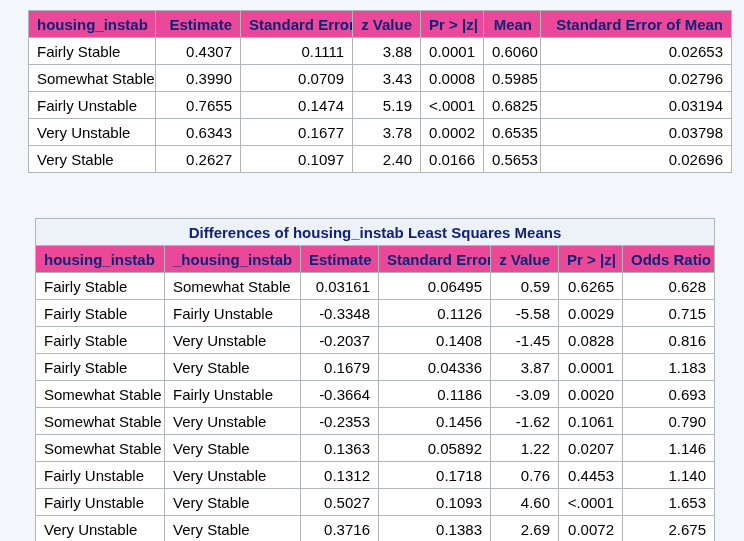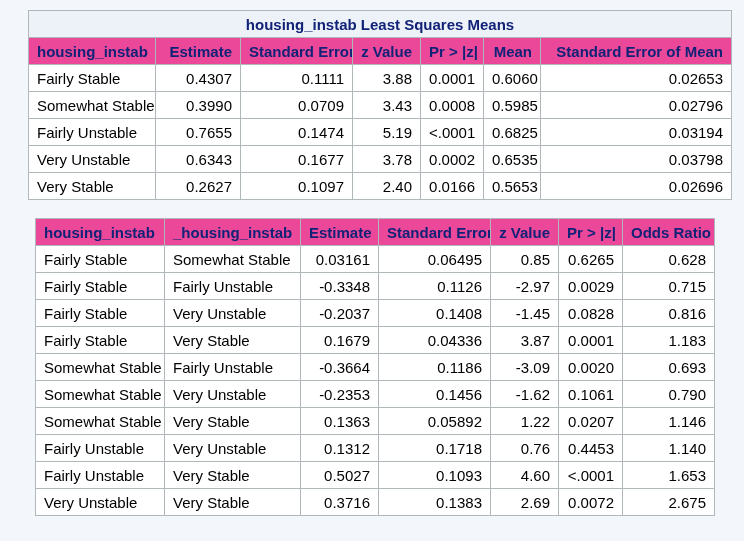--- a/index.html
+++ b/index.html
@@ -72,23 +72,20 @@
       <col style="width:127px">
       <col style="width:85px">
       <col style="width:112px">
       <col style="width:68px">
       <col style="width:63px">
       <col style="width:57px">
       <col style="width:191px">
     </colgroup>
     <thead>
         <tr>
-          <th colspan="7" class="title-cell">housing_instab Least Squares Means</th>
-        </tr>
-        <tr>
           <th class="colhead align-left">housing_instab</th>
           <th class="colhead align-right">Estimate</th>
           <th class="colhead align-right">Standard Error</th>
           <th class="colhead align-right">z Value</th>
           <th class="colhead align-right">Pr &gt; |z|</th>
           <th class="colhead align-right">Mean</th>
           <th class="colhead align-right">Standard Error of Mean</th>
         </tr>
       </thead>
     <tbody>
@@ -145,45 +142,48 @@
       <col style="width:129px">
       <col style="width:136px">
       <col style="width:78px">
       <col style="width:112px">
       <col style="width:68px">
       <col style="width:64px">
       <col style="width:92px">
     </colgroup>
     <thead>
         <tr>
+          <th colspan="7" class="title-cell">Differences of housing_instab Least Squares Means</th>
+        </tr>
+        <tr>
           <th class="colhead align-left">housing_instab</th>
           <th class="colhead align-left">_housing_instab</th>
           <th class="colhead align-right">Estimate</th>
           <th class="colhead align-right">Standard Error</th>
           <th class="colhead align-right">z Value</th>
           <th class="colhead align-right">Pr &gt; |z|</th>
           <th class="colhead align-right">Odds Ratio</th>
         </tr>
       </thead>
     <tbody>
         <tr>
           <td class="align-left">Fairly Stable</td>
           <td class="align-left">Somewhat Stable</td>
           <td class="align-right">0.03161</td>
           <td class="align-right">0.06495</td>
-          <td class="align-right">0.85</td>
+          <td class="align-right">0.59</td>
           <td class="align-right">0.6265</td>
           <td class="align-right">0.628</td>
         </tr>
         <tr>
           <td class="align-left">Fairly Stable</td>
           <td class="align-left">Fairly Unstable</td>
           <td class="align-right">-0.3348</td>
           <td class="align-right">0.1126</td>
-          <td class="align-right">-2.97</td>
+          <td class="align-right">-5.58</td>
           <td class="align-right">0.0029</td>
           <td class="align-right">0.715</td>
         </tr>
         <tr>
           <td class="align-left">Fairly Stable</td>
           <td class="align-left">Very Unstable</td>
           <td class="align-right">-0.2037</td>
           <td class="align-right">0.1408</td>
           <td class="align-right">-1.45</td>
           <td class="align-right">0.0828</td>

